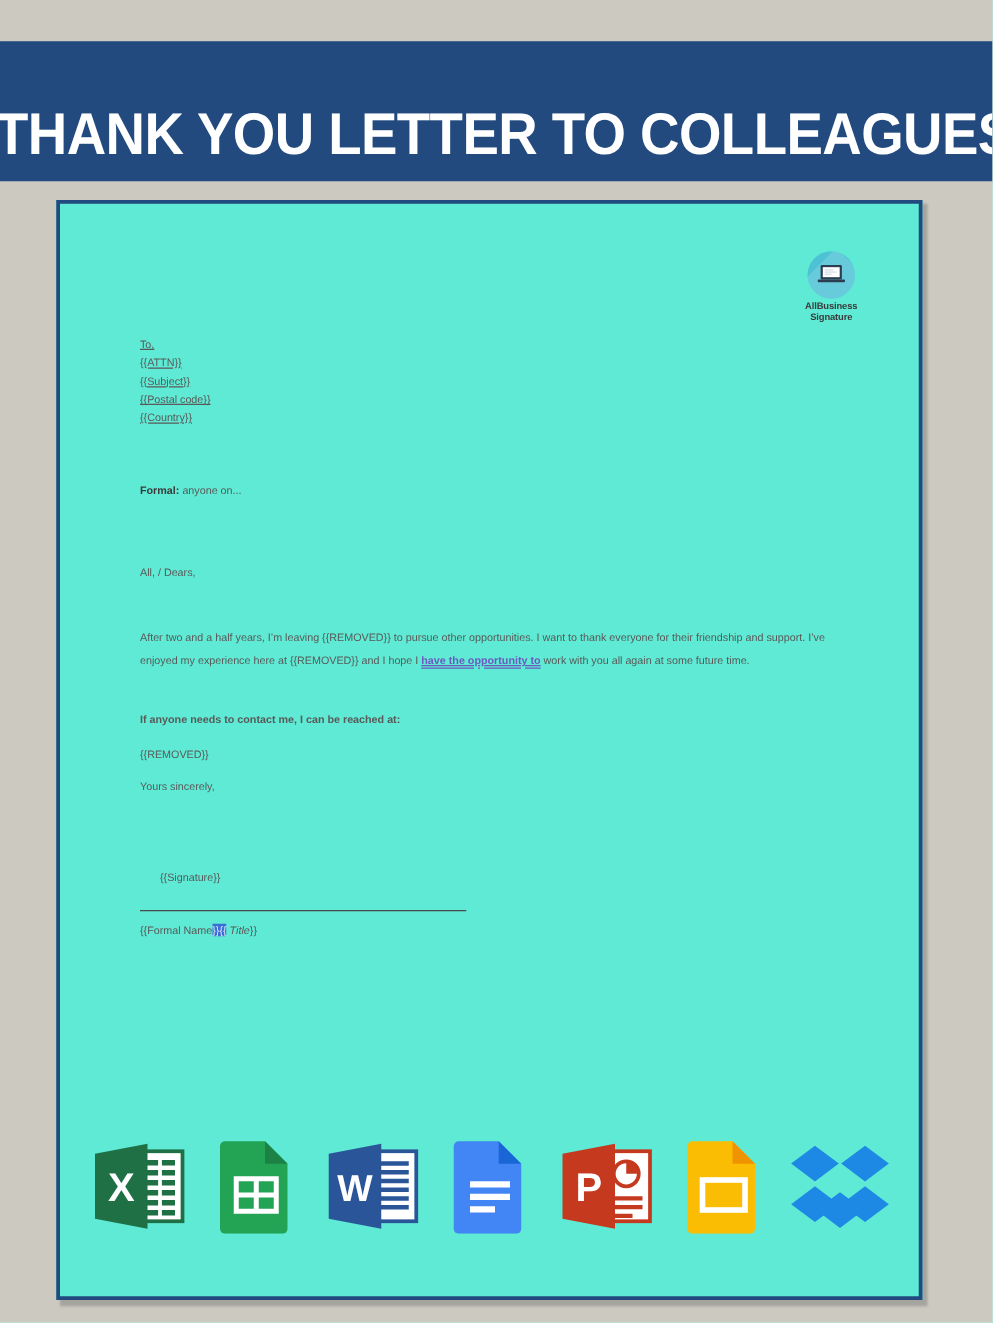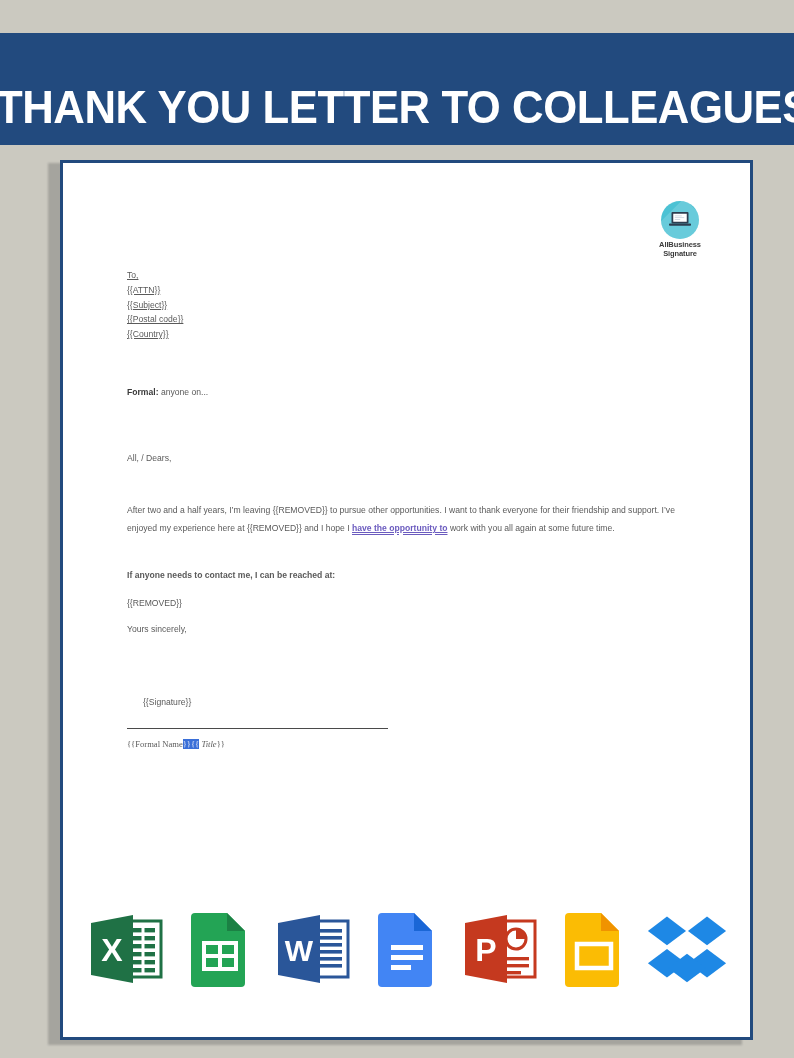--- a/index.html
+++ b/index.html
@@ -51,25 +51,24 @@
     position: absolute;
     left: 48px; top: 163px;
     width: 694px; height: 882px;
     background: rgba(80,80,80,0.30);
     filter: blur(1px);
   }
   .page {
     position: absolute;
     left: 45px; top: 160px;
     width: 693px; height: 880px;
-    background: #ffffff;
+    background: #5eead4;
     border: 3px solid #224a7e;
     box-sizing: border-box;
     overflow: hidden;
-    margin-left: 15px;
   }
 
   
   .logo-wrap {
     position: absolute;
     left: 586px; top: 38px;
     width: 62px;
     text-align: center;
   }
   .logo-circle {
@@ -138,21 +137,21 @@
   .para-contact { position: absolute; top: 405px; left: 0; white-space: nowrap; font-weight: bold; }
   .para-removed { position: absolute; top: 433px; left: 0; white-space: nowrap; }
   .para-yours   { position: absolute; top: 459px; left: 0; white-space: nowrap; }
 
   .sig-placeholder { position: absolute; top: 532px; left: 16px; white-space: nowrap; }
   .sig-rule {
     position: absolute; top: 565px; left: 0;
     width: 261px; height: 0;
     border-top: 1.6px solid #4a4a4a;
   }
-  .sig-name { position: absolute; top: 574px; left: 0; white-space: nowrap; font-family: Liberation Serif, serif; }
+  .sig-name { position: absolute; top: 574px; left: 0; white-space: nowrap; }
   .hl { background: #3a6fd8; color: #dfe6f7; }
   .ital { font-style: italic; }
 
   
   .icon-row {
     position: absolute;
     left: 0; top: 745px;
     width: 687px;
     display: flex;
     align-items: flex-end;

